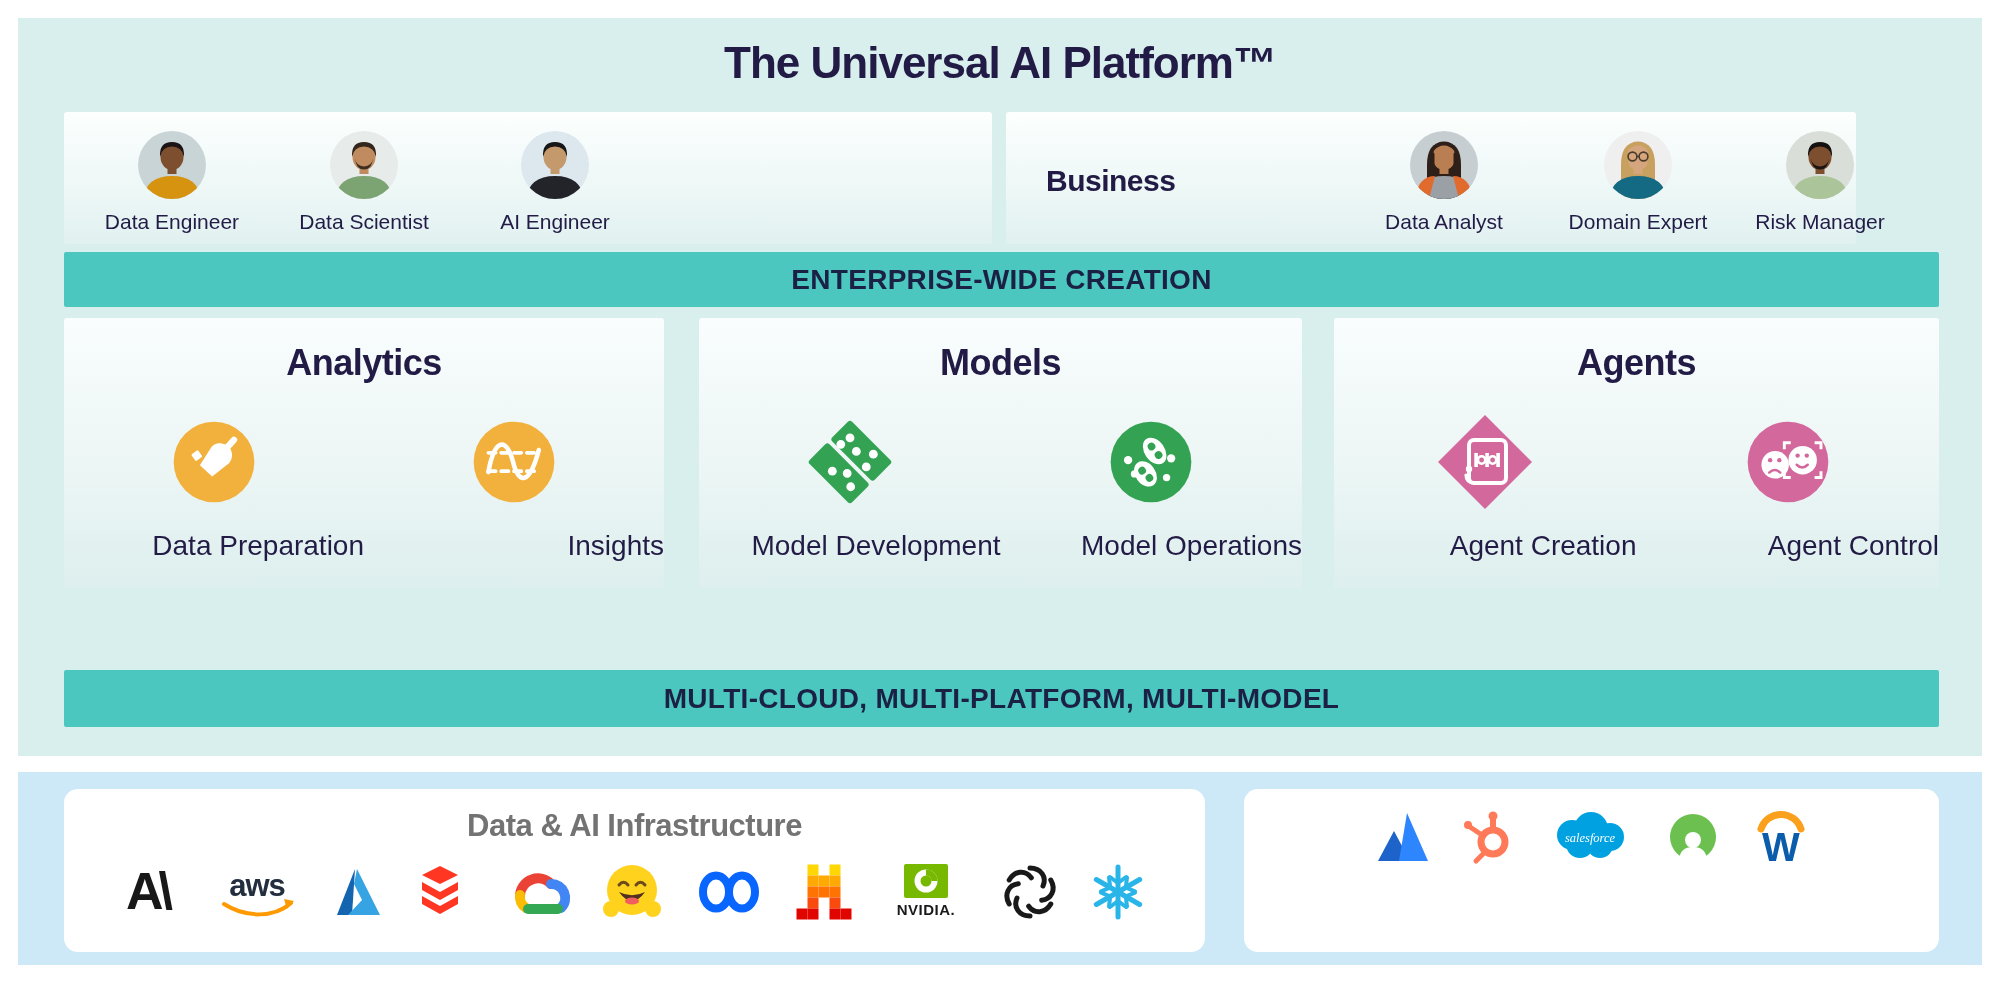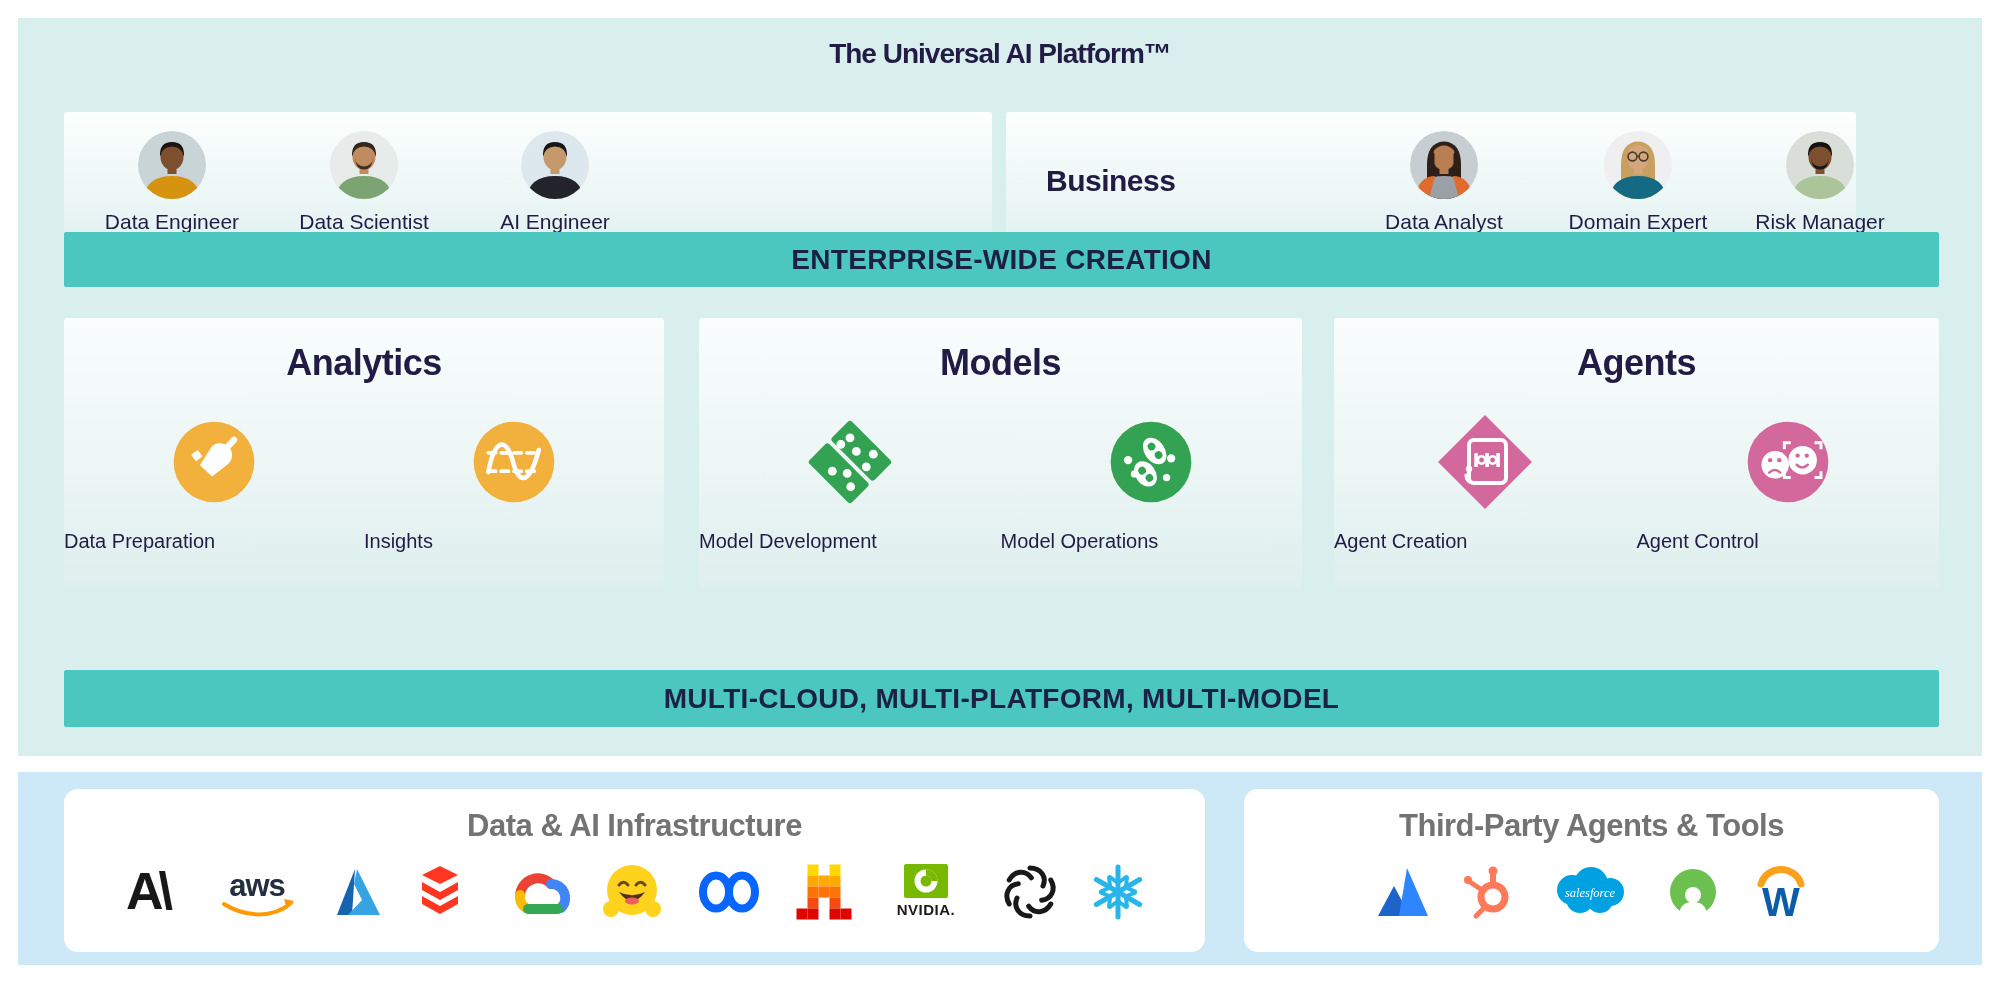--- a/index.html
+++ b/index.html
@@ -2,47 +2,47 @@
 <html><head>
 <meta charset="utf-8">
 <style>
   html,body{margin:0;padding:0;}
   body{
     width:2000px;height:990px;position:relative;background:#ffffff;
     font-family:"Liberation Sans", sans-serif;overflow:hidden;
   }
   .top-panel{position:absolute;left:18px;top:18px;width:1964px;height:738px;background:#d9efee;}
   .main-title{position:absolute;top:20px;left:0;width:100%;text-align:center;
-    font-size:28px;font-weight:800;color:#221b46;letter-spacing:-1px;}
+    font-size:44px;font-weight:800;color:#221b46;letter-spacing:-1px;}
   .persona-card{position:absolute;top:94px;height:132px;border-radius:3px;
     background:linear-gradient(180deg,#fcfffe 0%,#eef8f7 55%,#e1f1f0 100%);}
   .persona-card.tech{left:46px;width:928px;}
   .persona-card.biz{left:988px;width:850px;}
   .persona{position:absolute;top:19px;width:170px;text-align:center;}
   .avatar{width:68px;height:68px;border-radius:50%;overflow:hidden;margin:0 auto;display:block;}
   .persona-label{margin-top:11px;font-size:21px;color:#221b46;}
   .group-label{position:absolute;top:52px;font-size:30px;font-weight:800;color:#221b46;letter-spacing:-0.5px;}
   .group-label.tech{left:660px;width:280px;text-align:center;}
   .group-label.biz{left:40px;}
   .banner{position:absolute;left:46px;width:1875px;display:flex;align-items:center;justify-content:center;
     background:#4bc7c0;color:#1b2145;font-weight:800;font-size:28px;letter-spacing:0.3px;border-radius:2px;}
-  .banner.creation{top:214px;height:55px;}
+  .banner.creation{top:234px;height:55px;}
   .banner.governance{top:582px;height:57px;}
   .banner.multi{top:652px;height:57px;}
   .cap-card{position:absolute;top:300px;height:270px;border-radius:3px;
     background:linear-gradient(180deg,#f9fdfd 0%,#ecf6f5 55%,#ddefee 100%);}
   .cap-card.c0{left:46px;width:600px;}
   .cap-card.c1{left:681px;width:603px;}
   .cap-card.c2{left:1316px;width:605px;}
   .cap-title{position:absolute;top:24px;left:0;width:100%;text-align:center;
     font-size:36px;font-weight:800;color:#221b46;letter-spacing:-0.5px;}
   .cap-icons{position:absolute;top:96px;left:0;width:100%;display:flex;}
   .cap-cell{flex:1;display:flex;justify-content:center;align-items:center;height:100px;}
   .cap-labels{position:absolute;top:212px;left:0;width:100%;display:flex;}
-  .cap-label{flex:1;text-align:left;font-size:20px;color:#221b46;}
+  .cap-label{flex:1;text-align:right;font-size:28px;color:#221b46;}
   .bottom-panel{position:absolute;left:18px;top:772px;width:1964px;height:193px;background:#cde9f8;}
   .found-card{position:absolute;top:17px;height:163px;background:#ffffff;border-radius:14px;}
   .found-card.infra{left:46px;width:1141px;}
   .found-card.tools{left:1226px;width:695px;}
   .found-title{margin-top:19px;text-align:center;font-size:31px;font-weight:800;color:#737373;letter-spacing:-0.5px;}
   .logo-row{margin-top:12px;display:flex;justify-content:center;align-items:center;gap:28px;height:72px;}
   .logo{display:inline-flex;align-items:center;justify-content:center;}
   .logo svg{display:block;}
 </style>
 </head>
@@ -367,21 +367,20 @@
               <path d="M -8 -15 L 0 -9 L 8 -15" stroke-width="4" transform="rotate(120)"></path>
               <path d="M -8 -15 L 0 -9 L 8 -15" stroke-width="4" transform="rotate(180)"></path>
               <path d="M -8 -15 L 0 -9 L 8 -15" stroke-width="4" transform="rotate(240)"></path>
               <path d="M -8 -15 L 0 -9 L 8 -15" stroke-width="4" transform="rotate(300)"></path>
             </g>
           </svg>
         </span>
       </div>
   </div>
   <div class="found-card tools">
-    <div class="found-title">Third-Party Agents &amp; Tools</div>
     <div class="logo-row">
         <span class="logo">
           <svg width="58" height="60" viewBox="0 0 58 60">
     <polygon points="22,24 38,54 6,54" fill="#1d63c9"></polygon>
     <polygon points="35,6 56,54 27,54" fill="#2e86ff"></polygon>
           </svg>
         </span>
         <span class="logo">
           <svg width="58" height="60" viewBox="0 0 58 60" stroke="#ff7a59" fill="none" stroke-linecap="round">
     <circle cx="35" cy="35" r="12" stroke-width="7"></circle>

